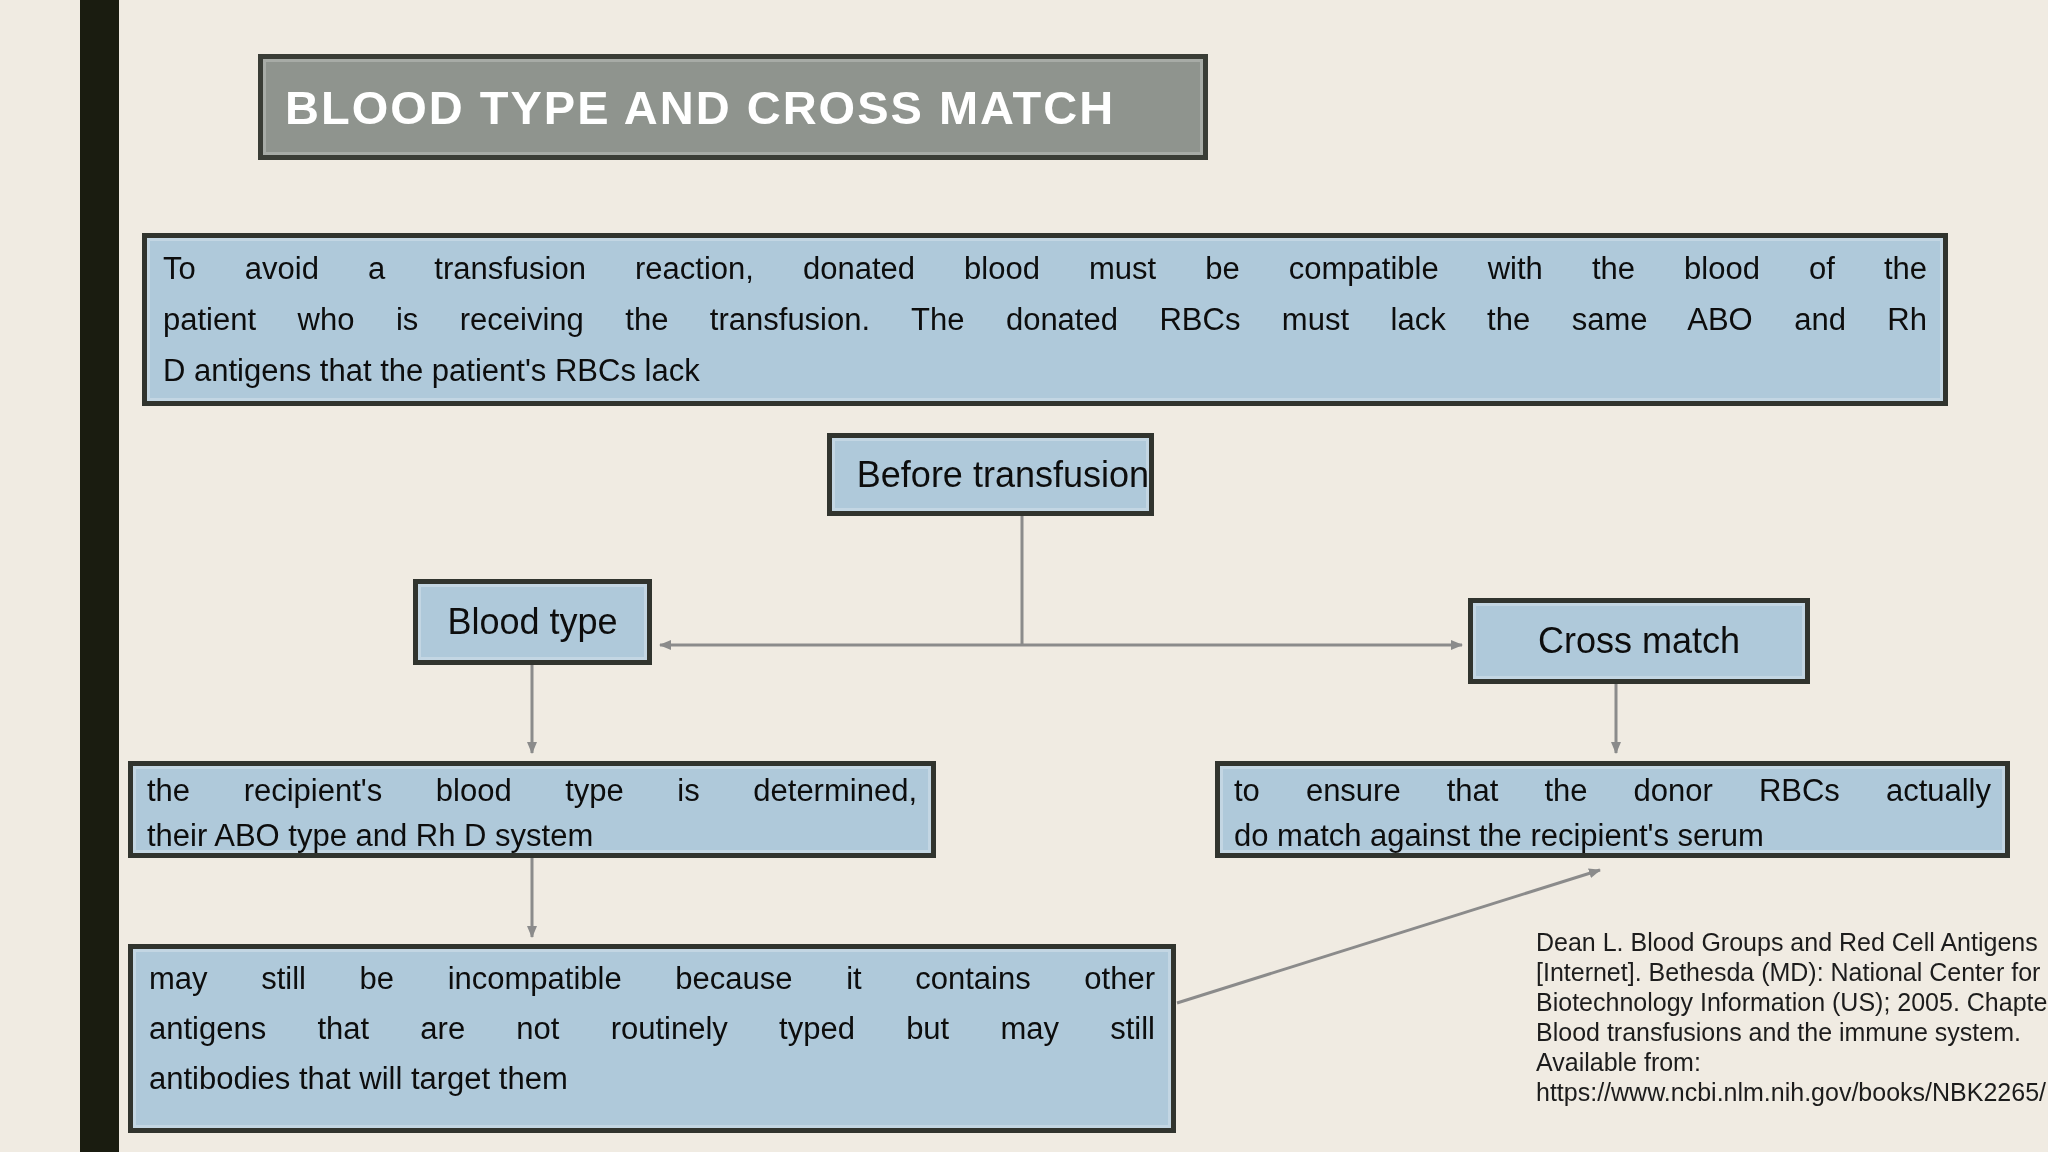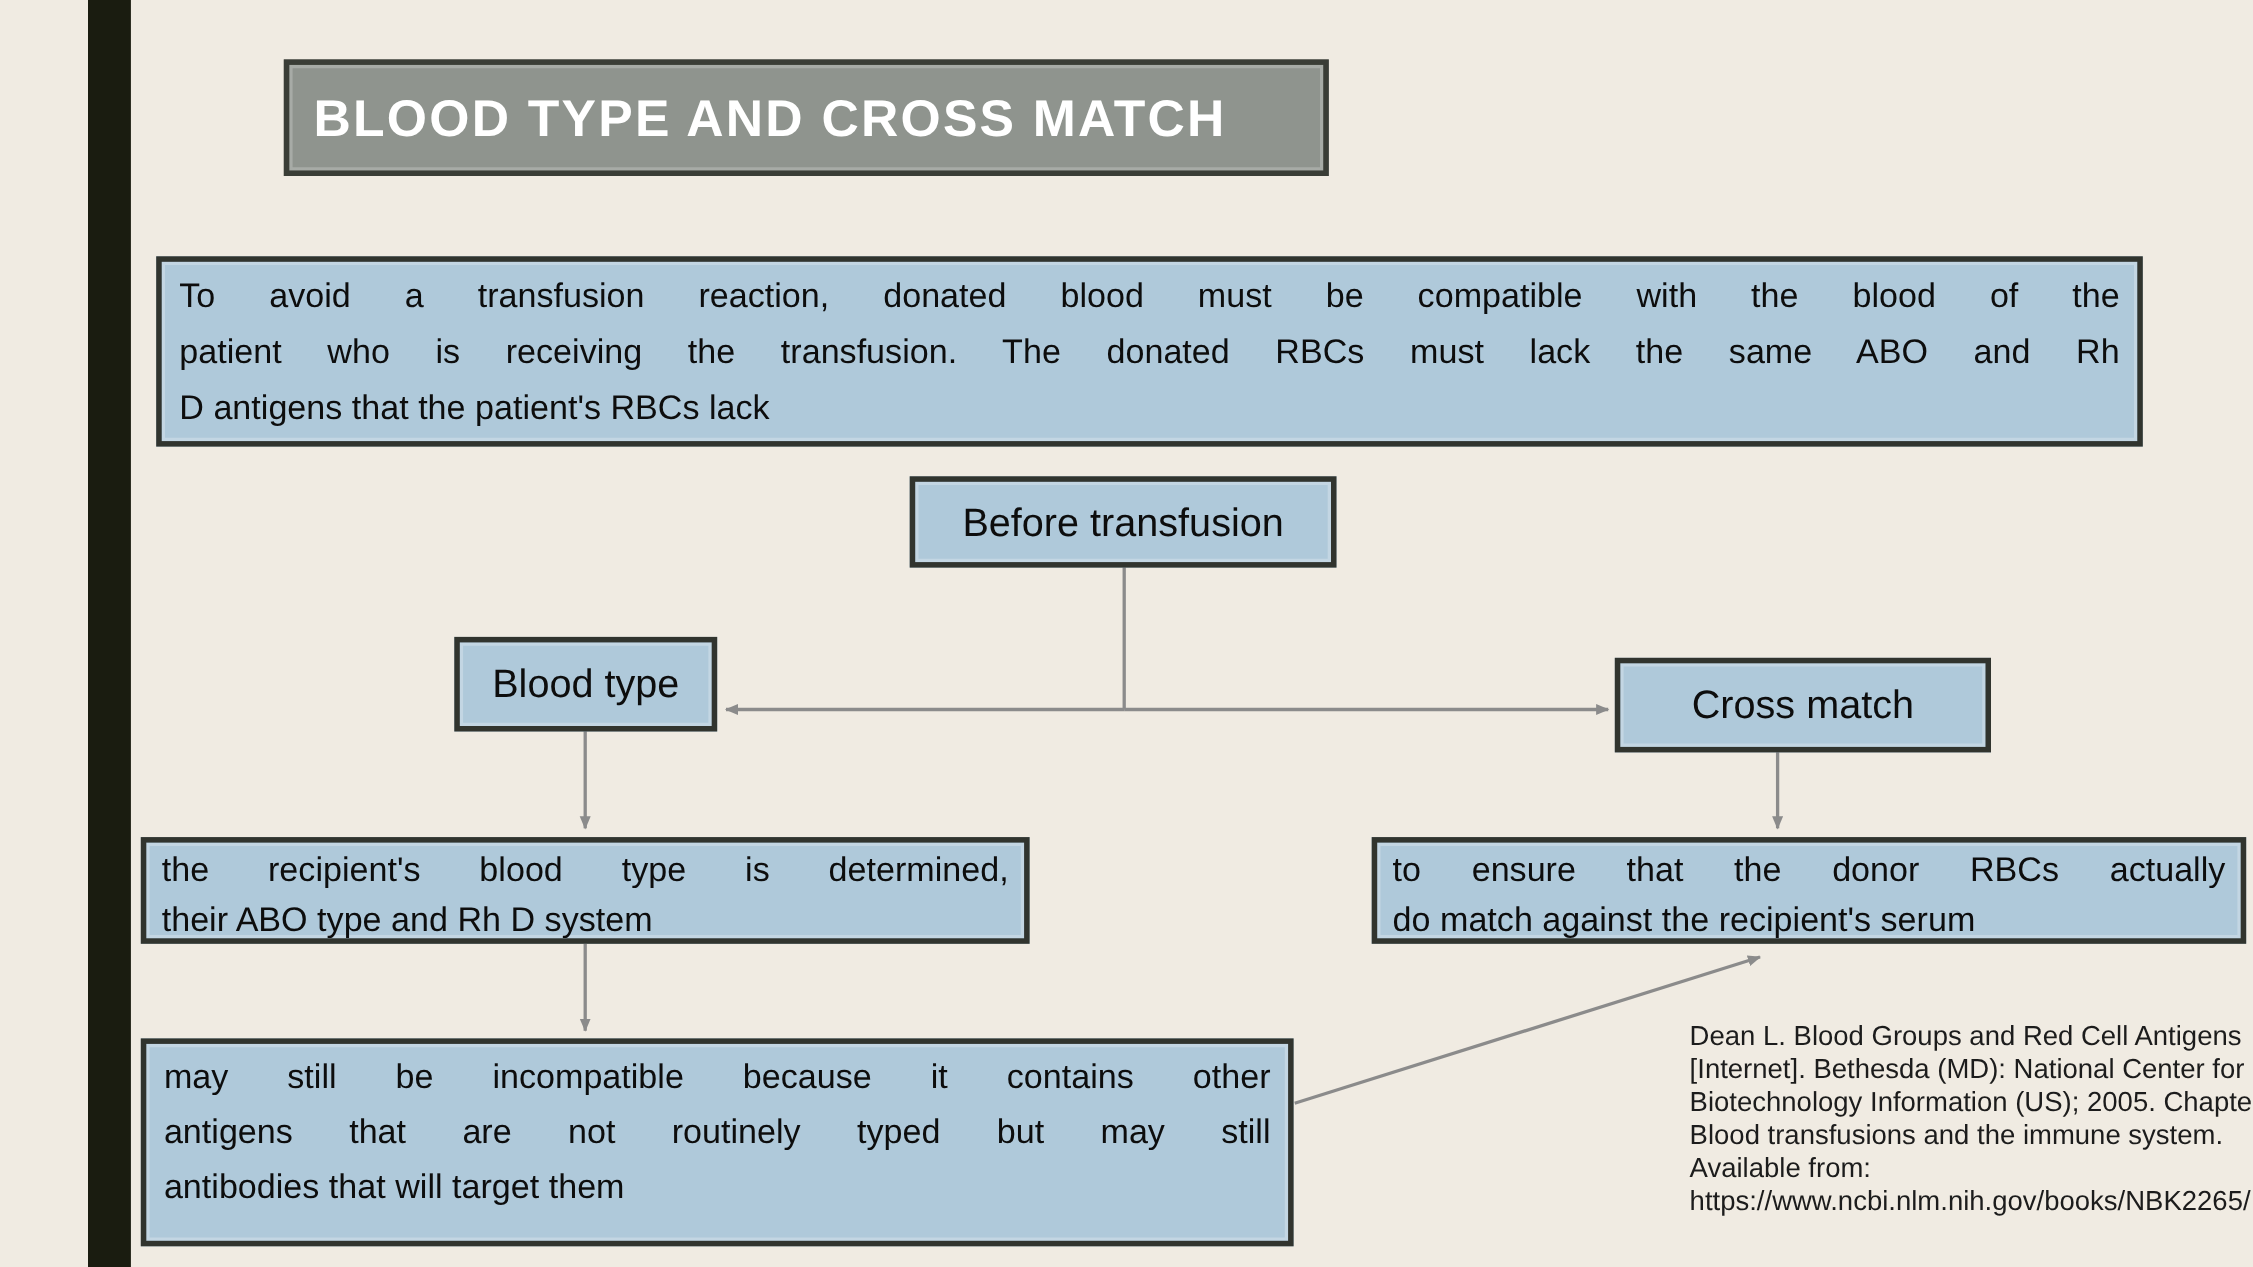--- a/index.html
+++ b/index.html
@@ -41,27 +41,27 @@
     box-shadow:inset 0 0 0 3px rgba(255,255,255,0.25);
     z-index:1;
   }
   .txt{font-size:31px;line-height:51px;}
   .tline{text-align:justify;text-align-last:justify;}
   .tline.last{text-align-last:left;}
 
   .intro-box{left:142px;top:233px;width:1806px;height:173px;padding:5px 16px;}
 
   .node{display:flex;align-items:center;justify-content:center;font-size:36px;}
-  .node-before{left:827px;top:433px;width:388px;height:83px;}
+  .node-before{left:827px;top:433px;width:327px;height:83px;justify-content:flex-end;}
   .node-blood{left:413px;top:579px;width:239px;height:86px;}
   .node-cross{left:1468px;top:598px;width:342px;height:86px;}
 
   .detail-left{left:128px;top:761px;width:808px;height:97px;padding:2px 14px;}
   .detail-left .tline{line-height:45px;}
-  .detail-right{left:1247px;top:761px;width:795px;height:97px;padding:2px 14px;}
+  .detail-right{left:1215px;top:761px;width:795px;height:97px;padding:2px 14px;}
   .detail-right .tline{line-height:45px;}
 
   .caveat-box{left:128px;top:944px;width:1048px;height:189px;padding:5px 16px;overflow:visible;}
   .caveat-box .tline{line-height:50px;}
 
   .citation{
     position:absolute;left:1536px;top:927px;z-index:1;
     font-size:25px;line-height:30px;color:#1c1c1c;
   }
   .citation .tline{text-align:left;text-align-last:left;white-space:nowrap;}

